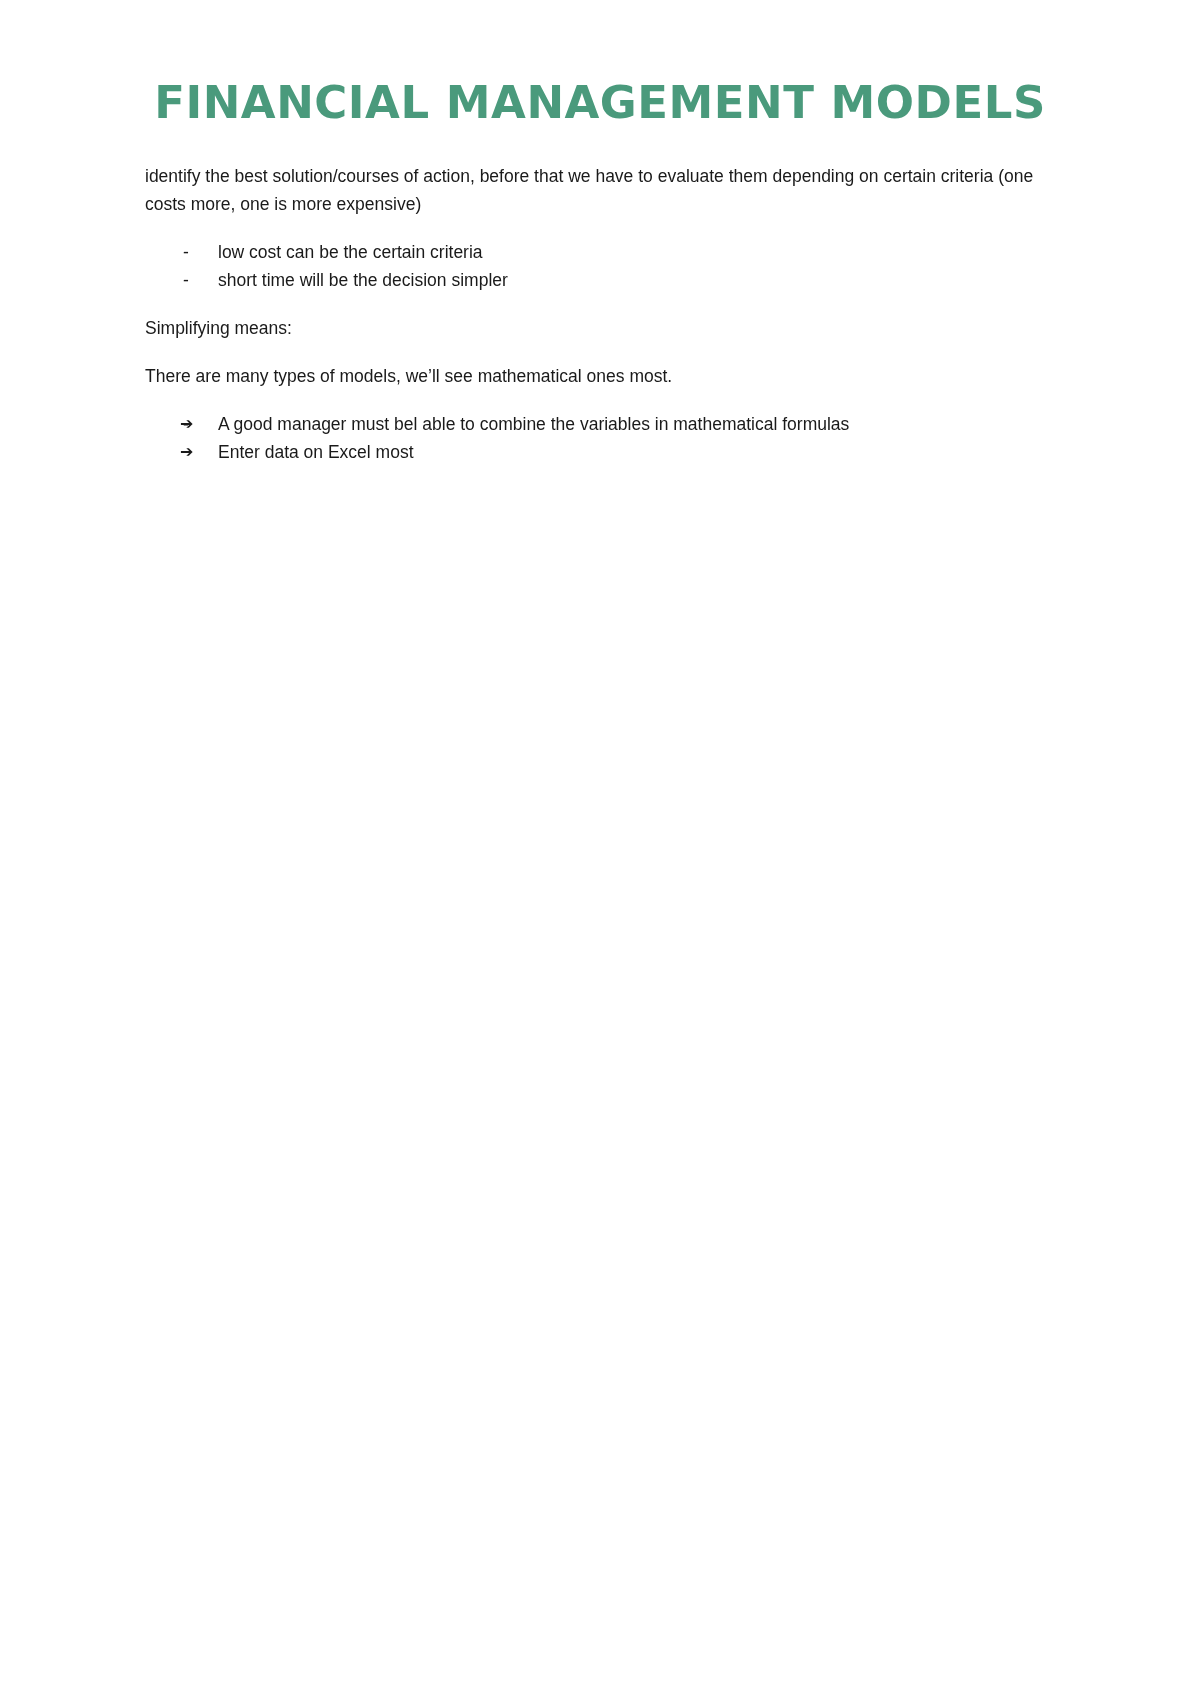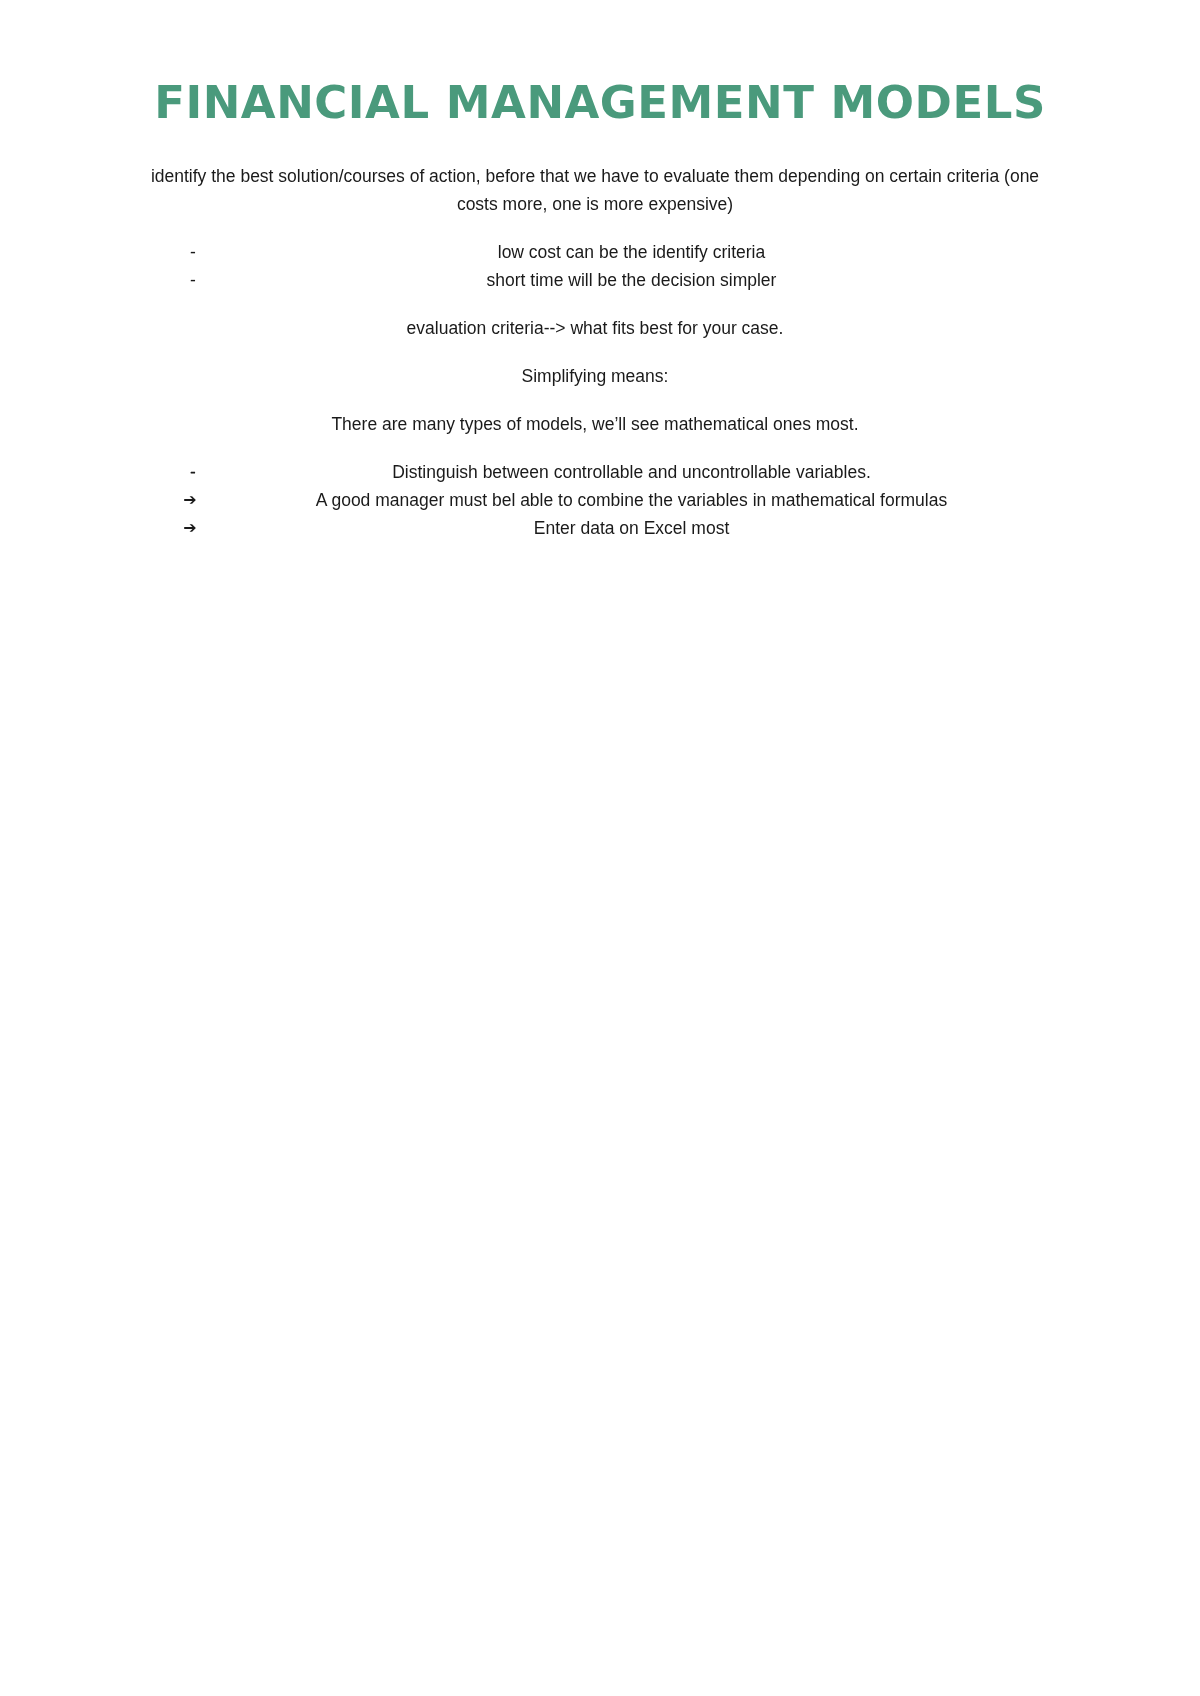--- a/index.html
+++ b/index.html
@@ -36,21 +36,20 @@
       line-height: 56px;
       margin: 0;
     }
     .body {
       position: absolute;
       left: 145px;
       top: 153px;
       width: 900px;
       font-size: 17.5px;
       line-height: 28px;
-      text-align: center;
     }
     .para {
       margin: 0 0 20px 0;
     }
     .list {
       list-style: none;
       margin: 0 0 20px 0;
       padding: 0;
     }
     .list li {
@@ -82,39 +81,37 @@
 
 <div class="page">
   <h1 class="title">FINANCIAL MANAGEMENT MODELS</h1>
 
   <div class="body">
     <p class="para">identify the best solution/courses of action, before that we have to evaluate them depending on certain criteria  (one costs more, one is more expensive)</p>
 
     <ul class="list">
       <li>
         <span class="marker dash">-</span>
-        <span>low cost can be the identify criteria</span>
+        <span>low cost can be the certain criteria</span>
       </li>
       <li>
         <span class="marker dash">-</span>
         <span>short time will be the decision simpler</span>
       </li>
     </ul>
 
-    <p class="para">evaluation criteria--&gt; what fits best for your case.</p>
     <p class="para">Simplifying means:</p>
     <p class="para">There are many types of models, we’ll see mathematical ones most.</p>
 
     <ul class="list">
       <li>
         <span class="marker dash">-</span>
       </li>
       <li>
         <span class="marker dash">-</span>
-        <span>Distinguish between controllable and uncontrollable variables.</span>
       </li>
       <li>
         <span class="marker arrow">➔</span>
         <span>A good manager must bel able to combine the variables in mathematical formulas</span>
       </li>
       <li>
         <span class="marker arrow">➔</span>
         <span>Enter data on Excel most</span>
       </li>
     </ul>

